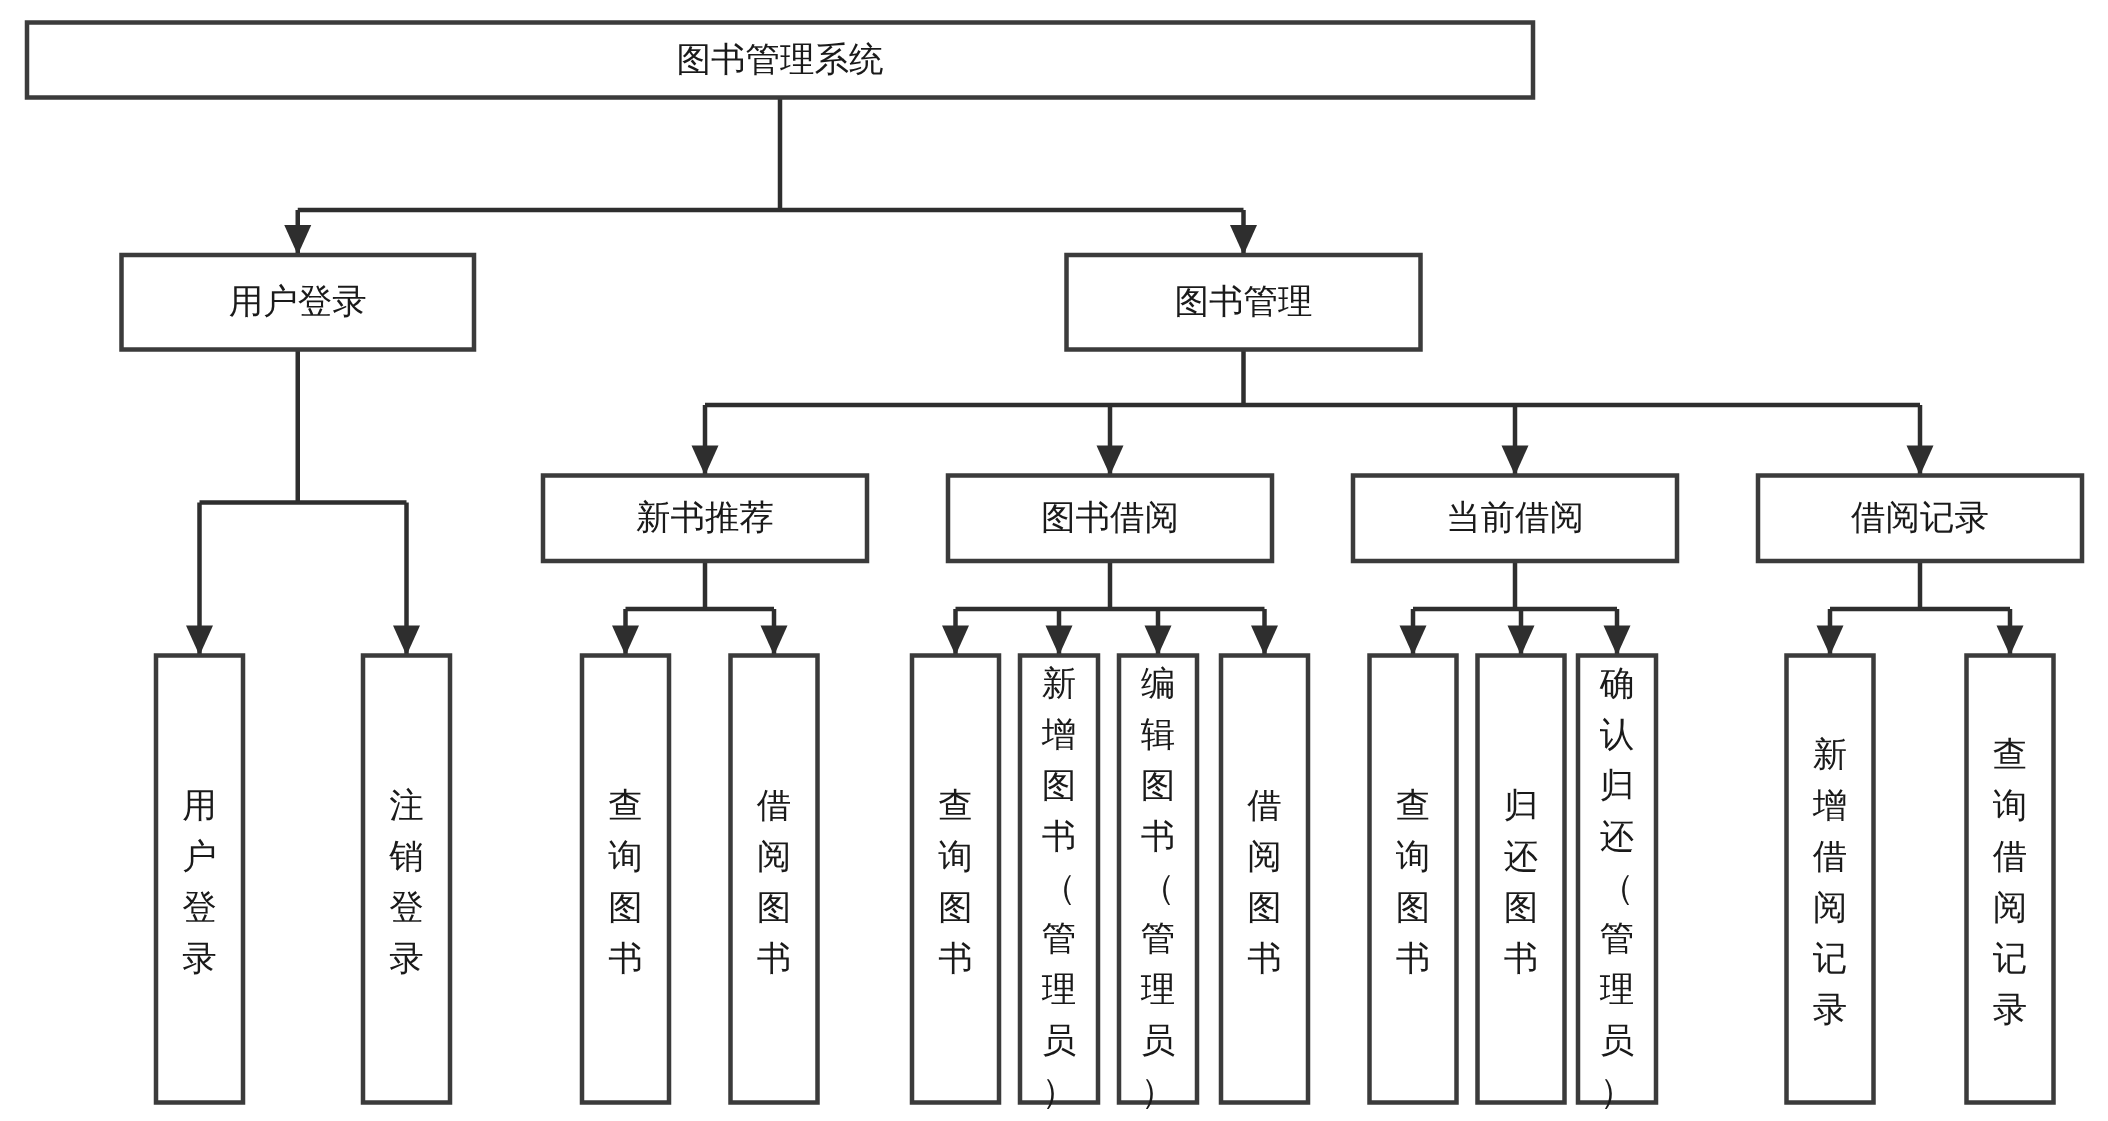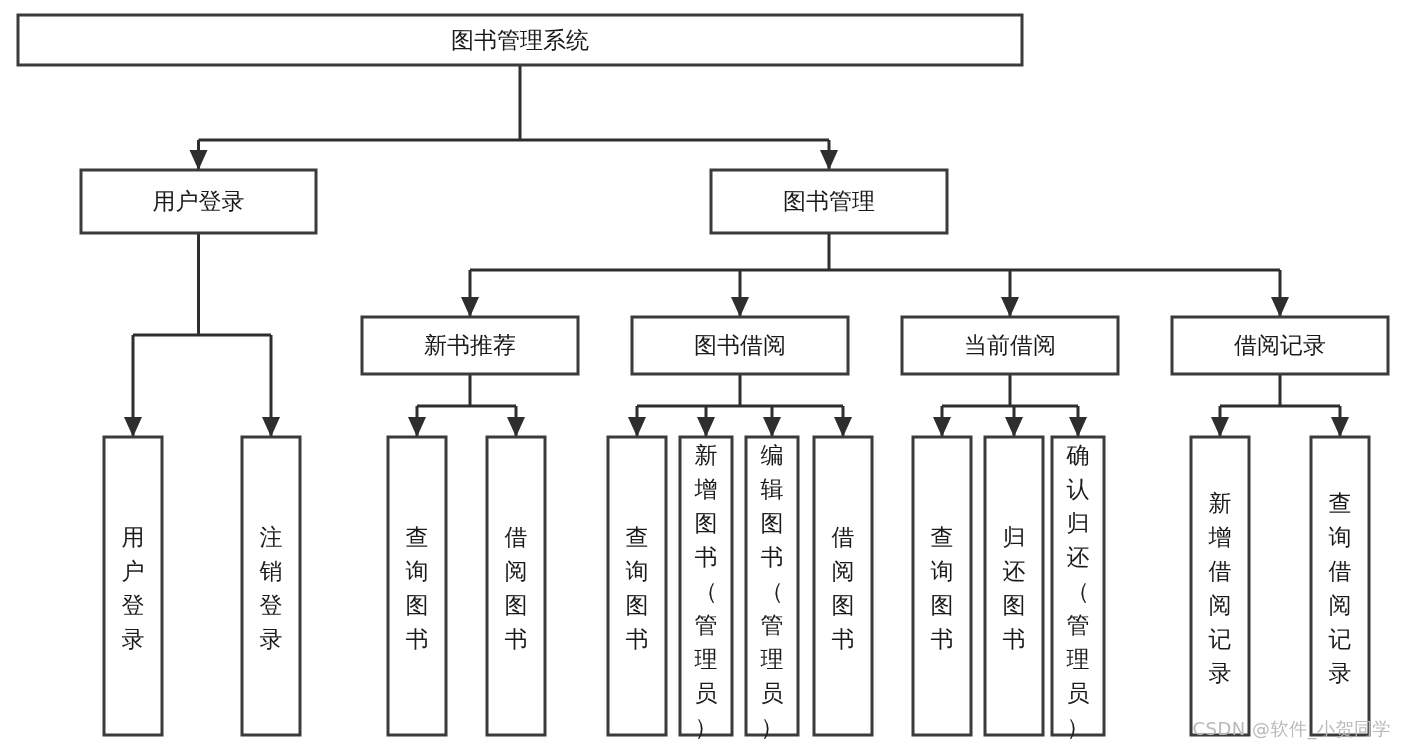--- a/index.html
+++ b/index.html
@@ -200,14 +200,13 @@
         <g>
           <rect x="1191" y="437" width="58" height="298" class="node-box"></rect>
           <text x="1220" class="node-label-v"><tspan x="1220" y="510.52">新</tspan><tspan x="1220" y="544.52">增</tspan><tspan x="1220" y="578.52">借</tspan><tspan x="1220" y="612.52">阅</tspan><tspan x="1220" y="646.52">记</tspan><tspan x="1220" y="680.52">录</tspan></text>
         </g>
         <g>
           <rect x="1311" y="437" width="58" height="298" class="node-box"></rect>
           <text x="1340" class="node-label-v"><tspan x="1340" y="510.52">查</tspan><tspan x="1340" y="544.52">询</tspan><tspan x="1340" y="578.52">借</tspan><tspan x="1340" y="612.52">阅</tspan><tspan x="1340" y="646.52">记</tspan><tspan x="1340" y="680.52">录</tspan></text>
         </g>
       </g>
   </svg>
-  <div class="watermark">CSDN @软件_小贺同学</div>
 </div>
 
 </body></html>

